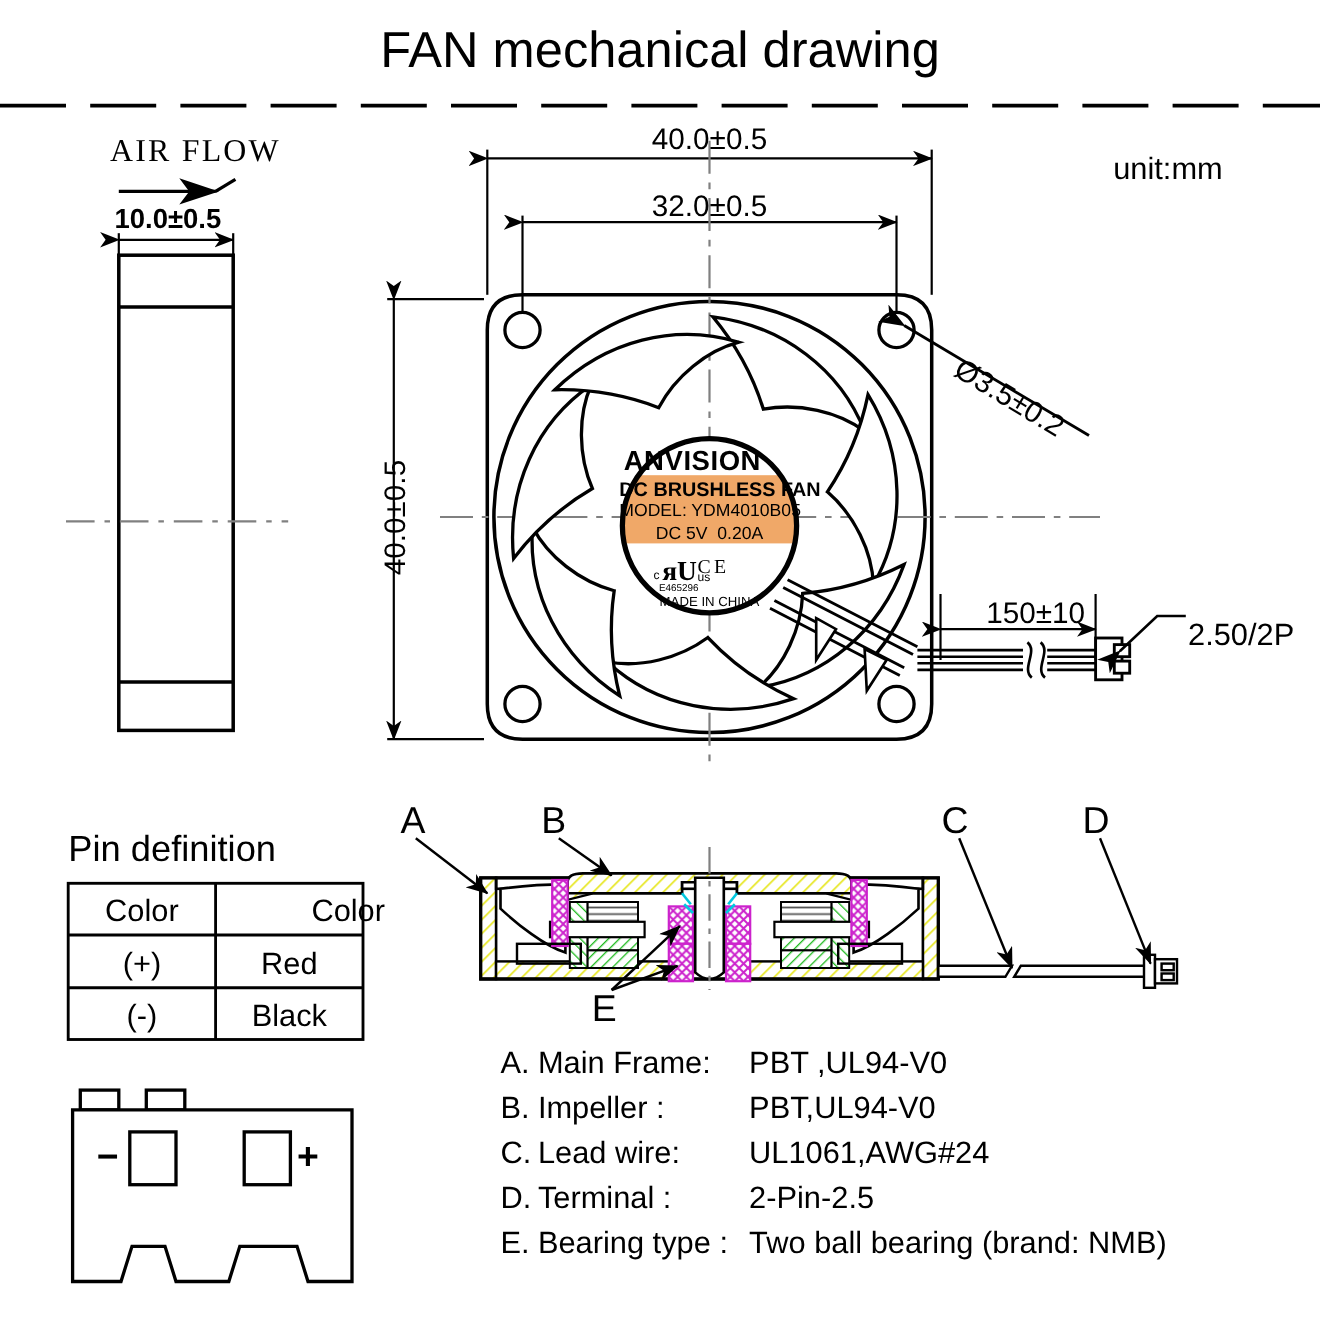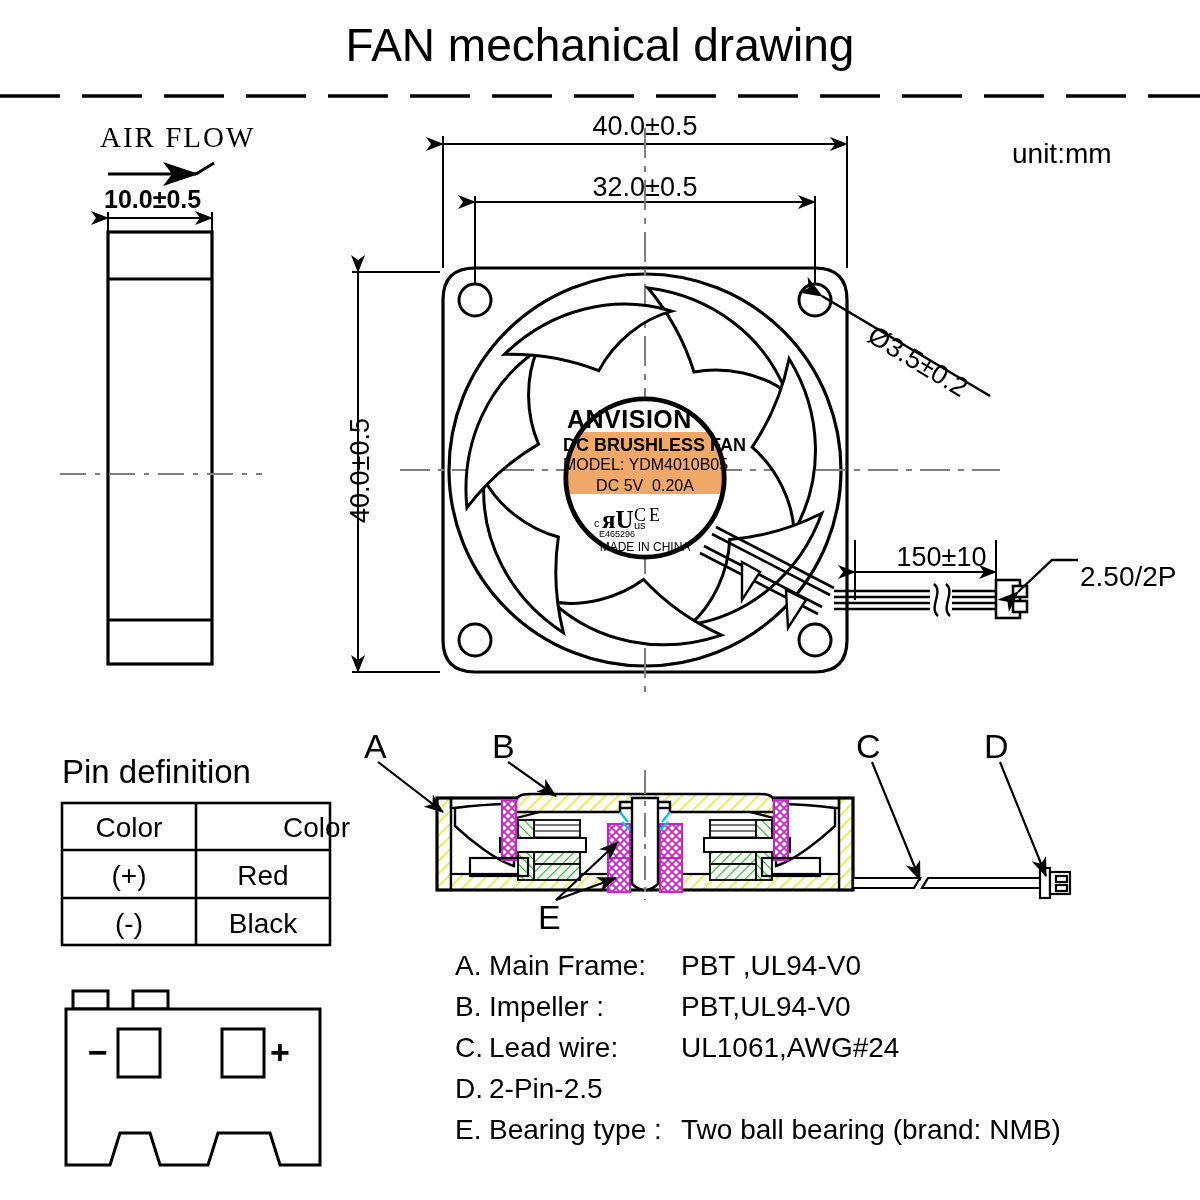--- a/index.html
+++ b/index.html
@@ -379,20 +379,21 @@
     <span style="width:192px;">Impeller :</span>
     <span>PBT,UL94-V0</span>
   </div>
   <div style="display:flex;align-items:baseline;height:41px;font-size:28px;">
     <span style="width:34px;">C.</span>
     <span style="width:192px;">Lead wire:</span>
     <span>UL1061,AWG#24</span>
   </div>
   <div style="display:flex;align-items:baseline;height:41px;font-size:28px;">
     <span style="width:34px;">D.</span>
+    <span style="width:192px;">Terminal :</span>
     <span>2-Pin-2.5</span>
   </div>
   <div style="display:flex;align-items:baseline;height:41px;font-size:28px;">
     <span style="width:34px;">E.</span>
     <span style="width:192px;">Bearing type :</span>
     <span>Two ball bearing (brand: NMB)</span>
   </div>
 </div>
 
 </div>

